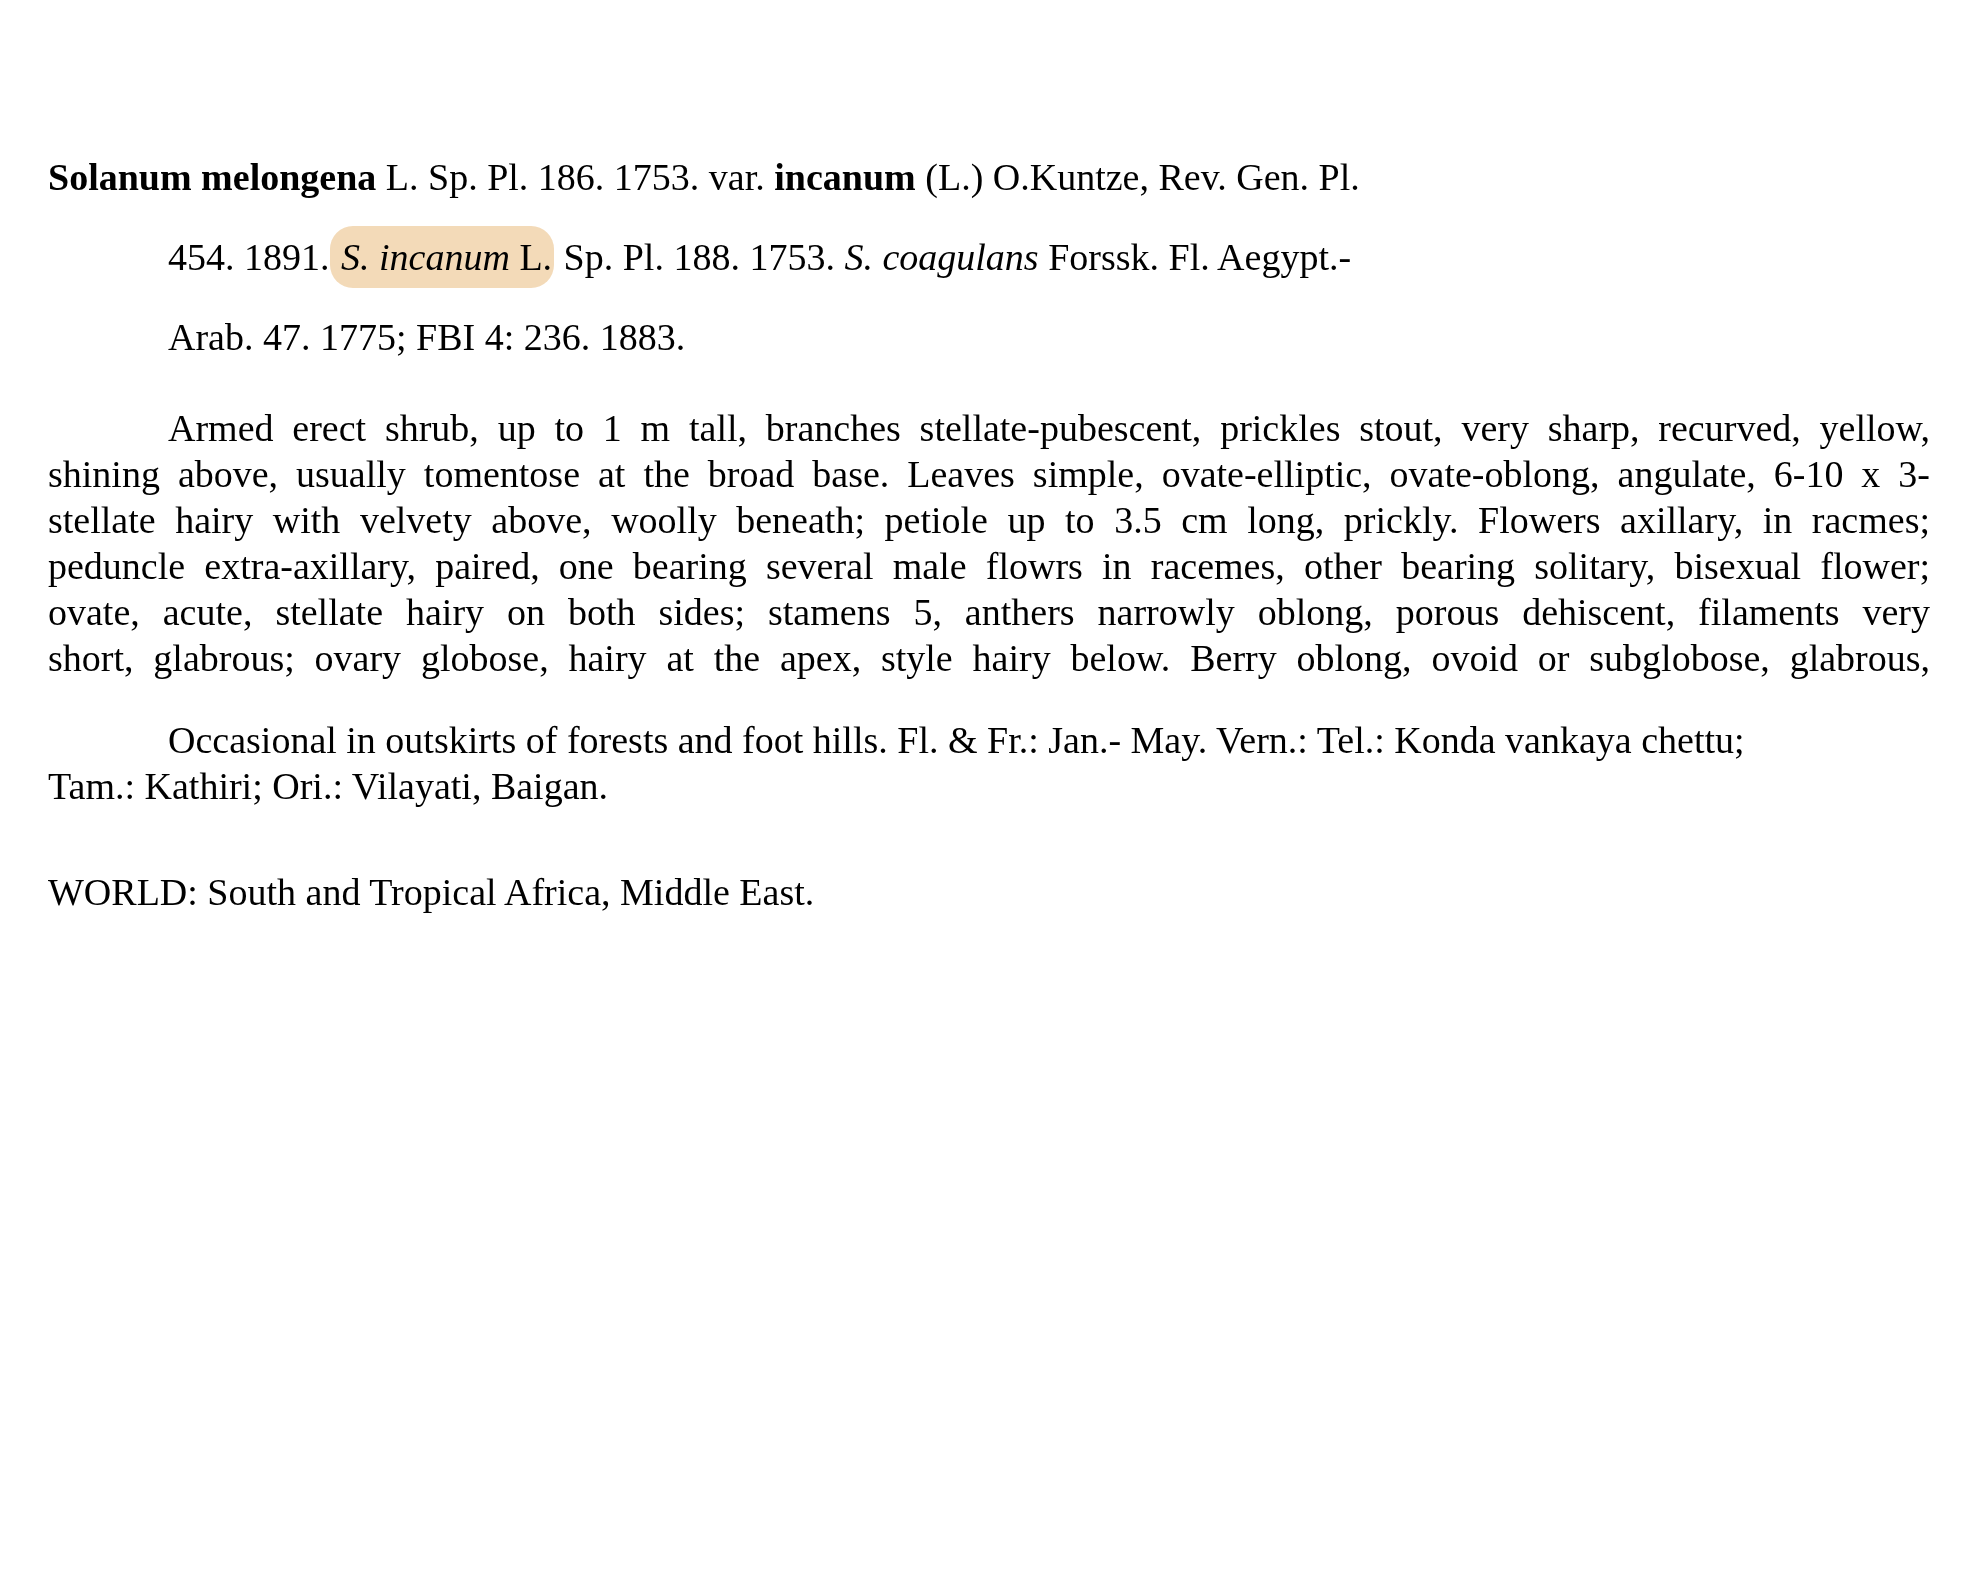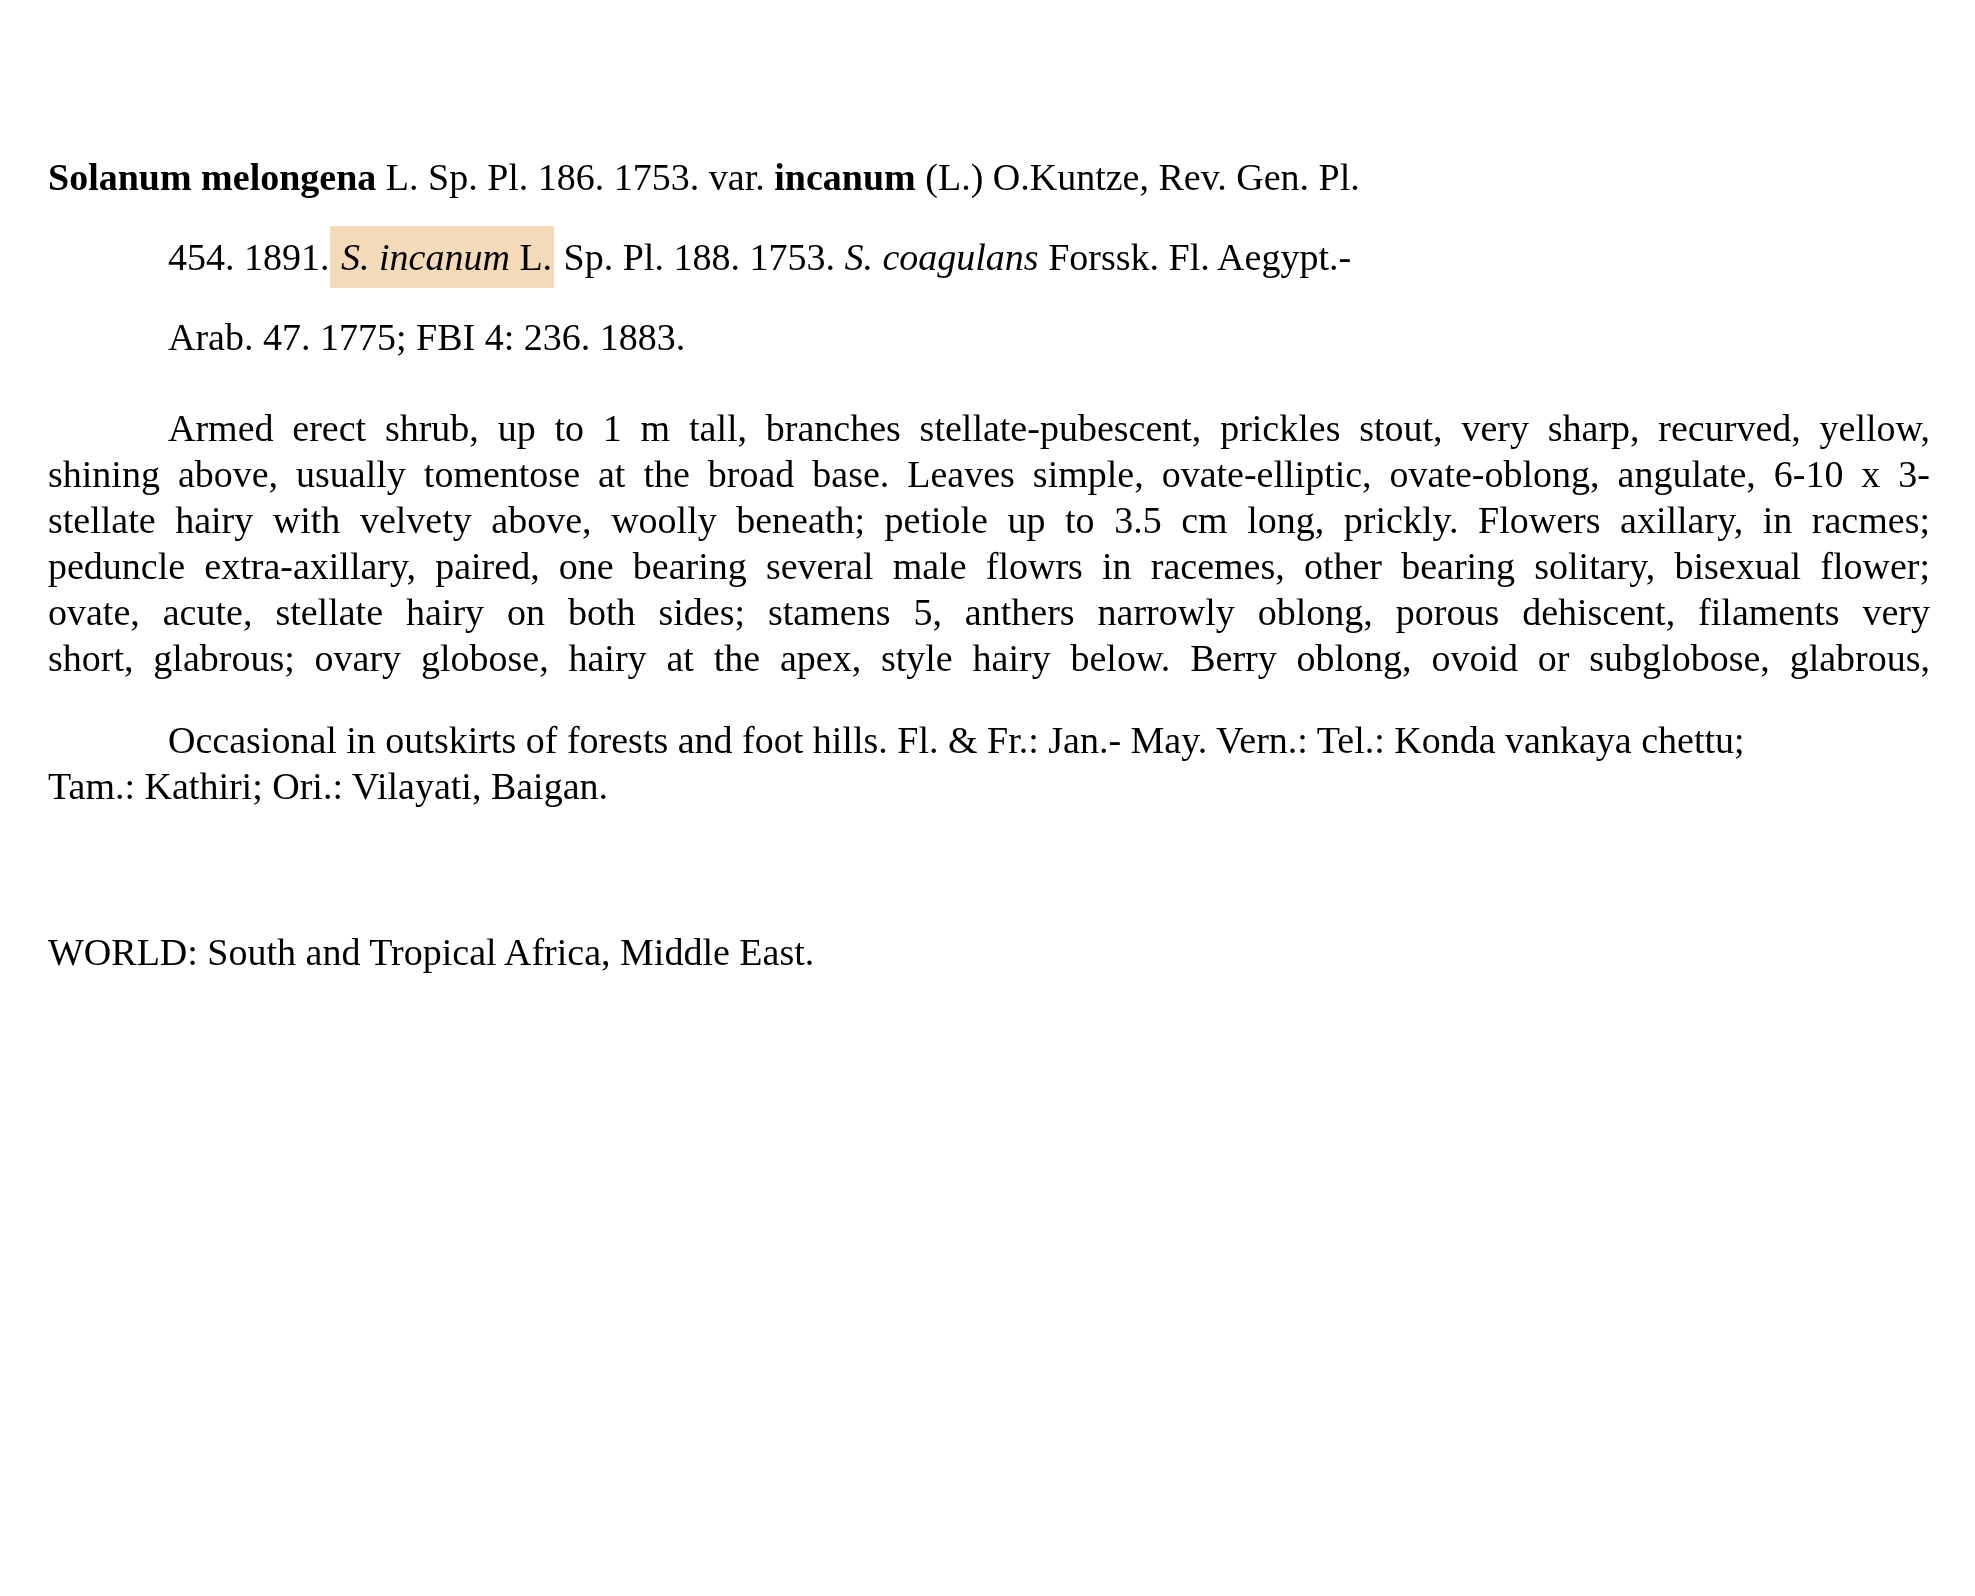--- a/index.html
+++ b/index.html
@@ -24,36 +24,37 @@
     line-height: 80px;
     white-space: nowrap;
   }
   .indent { padding-left: 120px; }
   .b { font-weight: bold; text-align: center; }
   .i { font-style: italic; }
   mark.hl {
     background: var(--hl, #f3dab8);
     color: inherit;
     padding: 10px 2px;
+    border-radius: 23px;
   }
   .para { margin: 0; }
   .para .line {
     height: 46px;
     line-height: 46px;
   }
   .just {
     text-align: justify;
     text-align-last: justify;
     text-justify: inter-word;
   }
   .indent-first { padding-left: 120px; }
   .desc-para { margin-top: 28px; }
   .occ-para  { margin-top: 36px; }
   .world-line {
-    margin-top: 120px;
+    margin-top: 60px;
     height: 46px;
     line-height: 46px;
   }
 </style>
 </head>
 <body>
 
 <div class="page">
 
   <div>

